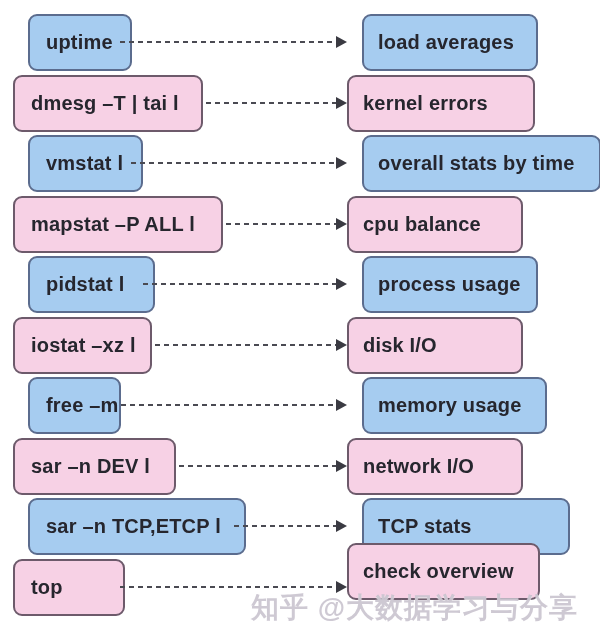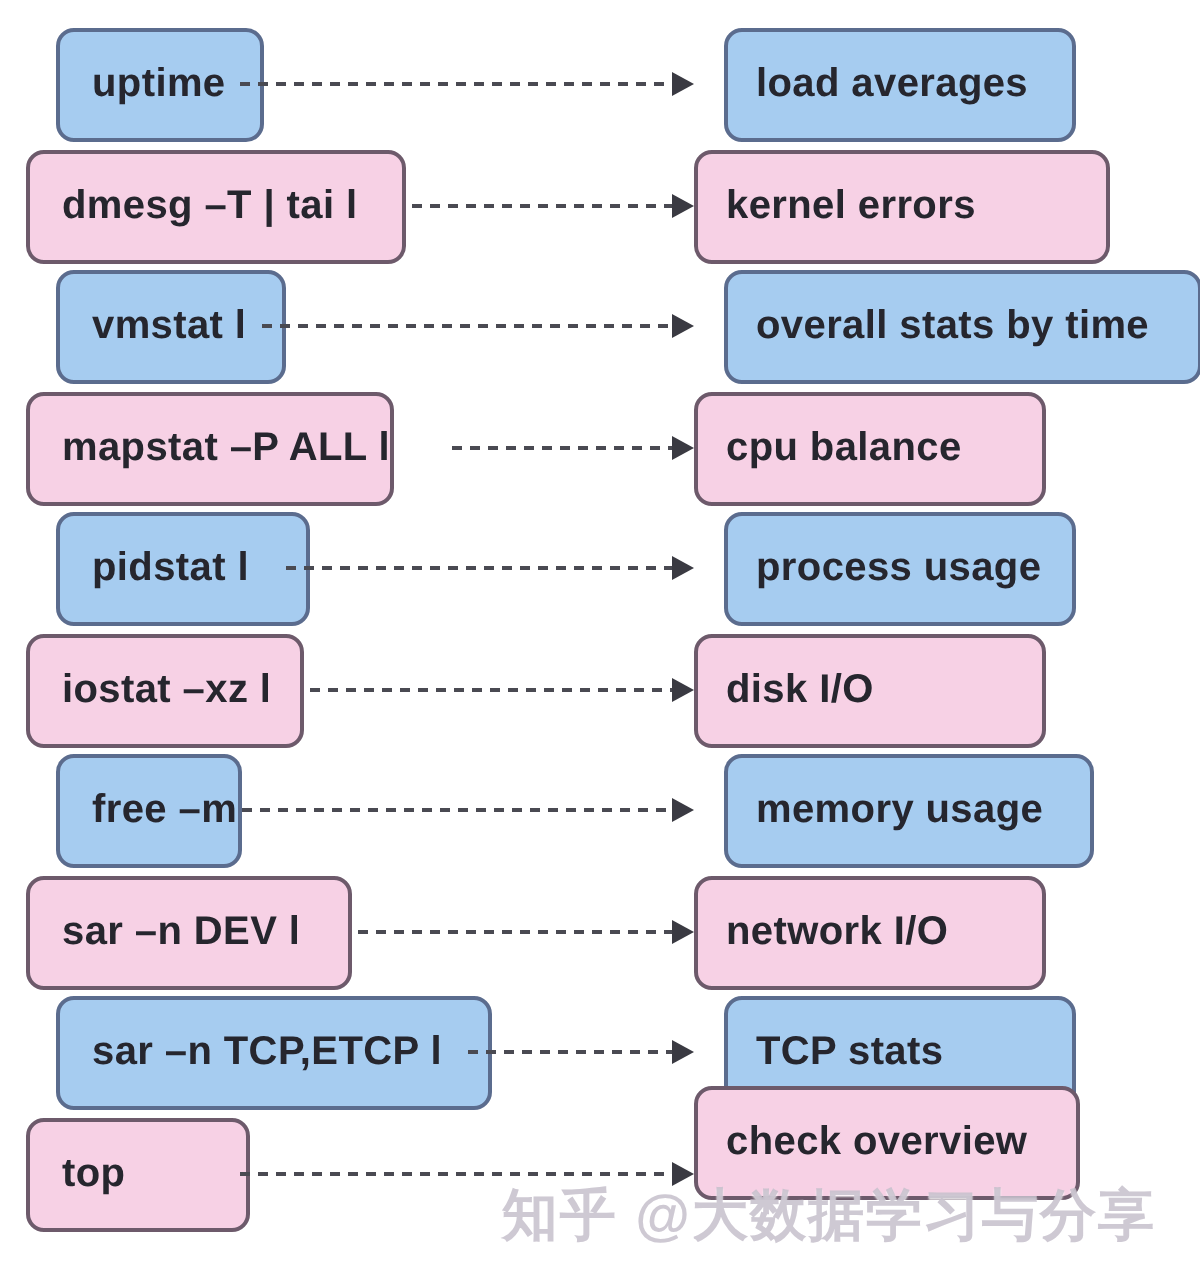--- a/index.html
+++ b/index.html
@@ -46,33 +46,33 @@
     </div>
   <div class="arrow" style="top:41px;left:120px;width:216px"></div>
   <div class="box right c-blue" style="top:14px;width:176px">
       <span>load averages</span>
     </div>
 
   <div class="box left c-pink" style="top:75px;width:190px">
       <span>dmesg –T | tai l</span>
     </div>
   <div class="arrow" style="top:102px;left:206px;width:130px"></div>
-  <div class="box right c-pink" style="top:75px;width:208px">
+  <div class="box right c-pink" style="top:75px;width:188px">
       <span>kernel errors</span>
     </div>
 
   <div class="box left c-blue" style="top:135px;width:115px">
       <span>vmstat l</span>
     </div>
   <div class="arrow" style="top:162px;left:131px;width:205px"></div>
   <div class="box right c-blue" style="top:135px;width:239px">
       <span>overall stats by time</span>
     </div>
 
-  <div class="box left c-pink" style="top:196px;width:184px">
+  <div class="box left c-pink" style="top:196px;width:210px">
       <span>mapstat –P ALL l</span>
     </div>
   <div class="arrow" style="top:223px;left:226px;width:110px"></div>
   <div class="box right c-pink" style="top:196px;width:176px">
       <span>cpu balance</span>
     </div>
 
   <div class="box left c-blue" style="top:256px;width:127px">
       <span>pidstat l</span>
     </div>
@@ -102,21 +102,21 @@
     </div>
   <div class="arrow" style="top:465px;left:179px;width:157px"></div>
   <div class="box right c-pink" style="top:438px;width:176px">
       <span>network I/O</span>
     </div>
 
   <div class="box left c-blue" style="top:498px;width:218px">
       <span>sar –n TCP,ETCP l</span>
     </div>
   <div class="arrow" style="top:525px;left:234px;width:102px"></div>
-  <div class="box right c-blue" style="top:498px;width:176px">
+  <div class="box right c-blue" style="top:498px;width:208px">
       <span>TCP stats</span>
     </div>
 
   <div class="box left c-pink" style="top:559px;width:112px">
       <span>top</span>
     </div>
   <div class="arrow" style="top:586px;left:120px;width:216px"></div>
   <div class="box right c-pink" style="top:543px;width:193px">
       <span>check overview</span>
     </div>

